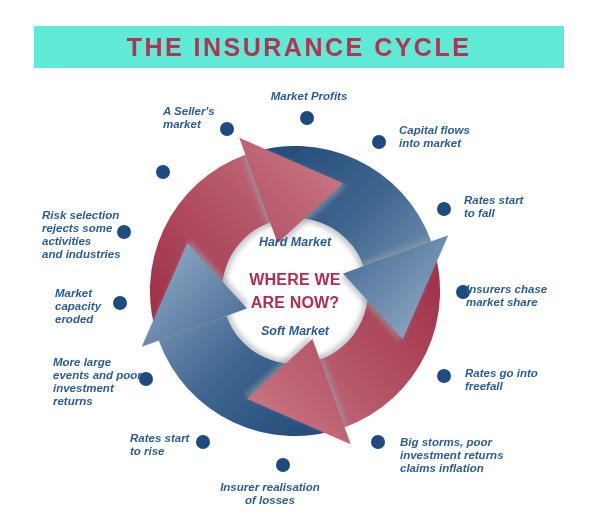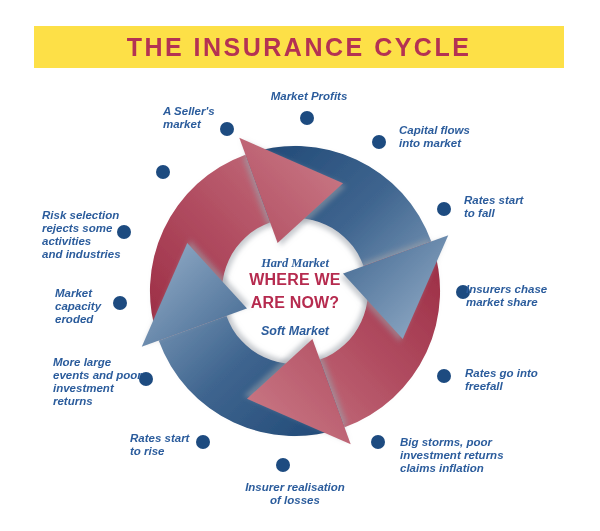--- a/index.html
+++ b/index.html
@@ -2,21 +2,21 @@
 <html><head>
 <meta charset="utf-8">
 <style>
   html,body{margin:0;padding:0;background:#ffffff;}
   .stage{
     position:relative;width:600px;height:531px;background:#ffffff;
     font-family:"Liberation Sans","DejaVu Sans",sans-serif;overflow:hidden;
   }
   .banner{
     position:absolute;left:34px;top:26px;width:530px;height:42px;
-    background:#fde047;display:flex;align-items:center;justify-content:center;
+    background:#5eead4;display:flex;align-items:center;justify-content:center;
   }
   .banner h1{
     margin:0;font-size:25px;font-weight:bold;letter-spacing:2.5px;
     color:#b43253;white-space:nowrap;
   }
   .cycle-svg{position:absolute;left:115px;top:111px;width:360px;height:360px;}
   .lbl{
     position:absolute;color:#2b5c9c;font-size:11.5px;font-weight:bold;
     font-style:italic;line-height:13px;white-space:pre-line;
   }
@@ -67,21 +67,21 @@
     <use href="#cycbody" fill="url(#gradB)" transform="rotate(90)" filter="url(#ds)"></use>
     <use href="#cycbody" fill="url(#gradR)" transform="rotate(180)" filter="url(#ds)"></use>
     <use href="#cycbody" fill="url(#gradB)" transform="rotate(270)" filter="url(#ds)"></use>
 
     <use href="#cychead" fill="url(#gradR)" filter="url(#ds)"></use>
     <use href="#cychead" fill="url(#gradB)" transform="rotate(90)" filter="url(#ds)"></use>
     <use href="#cychead" fill="url(#gradR)" transform="rotate(180)" filter="url(#ds)"></use>
     <use href="#cychead" fill="url(#gradB)" transform="rotate(270)" filter="url(#ds)"></use>
   </svg>
 
-  <div class="center-text ct-market" style="left:215px;top:256px;font-family:Liberation Serif, serif;">Hard Market</div>
+  <div class="center-text ct-market" style="left:215px;top:235px;">Hard Market</div>
   <div class="center-text ct-headline" style="left:195px;top:268px;">WHERE WE
 ARE NOW?</div>
   <div class="center-text ct-market" style="left:215px;top:324px;">Soft Market</div>
 
   <span class="dot" style="left:300px;top:111px;"></span>
   <span class="dot" style="left:372px;top:135px;"></span>
   <span class="dot" style="left:437px;top:202px;"></span>
   <span class="dot" style="left:456px;top:285px;"></span>
   <span class="dot" style="left:437px;top:369px;"></span>
   <span class="dot" style="left:371px;top:435px;"></span>
@@ -98,21 +98,21 @@
 into market</div>
   <div class="lbl" style="left:464px;top:194px;">Rates start
 to fall</div>
   <div class="lbl" style="left:466px;top:283px;">Insurers chase
 market share</div>
   <div class="lbl" style="left:465px;top:367px;">Rates go into
 freefall</div>
   <div class="lbl" style="left:400px;top:436px;">Big storms, poor
 investment returns
 claims inflation</div>
-  <div class="lbl center" style="left:225px;top:481px;width:140px;">Insurer realisation
+  <div class="lbl center" style="left:200px;top:481px;width:140px;">Insurer realisation
 of losses</div>
   <div class="lbl" style="left:130px;top:432px;">Rates start
 to rise</div>
   <div class="lbl" style="left:53px;top:356px;">More large
 events and poor
 investment
 returns</div>
   <div class="lbl" style="left:55px;top:287px;">Market
 capacity
 eroded</div>

